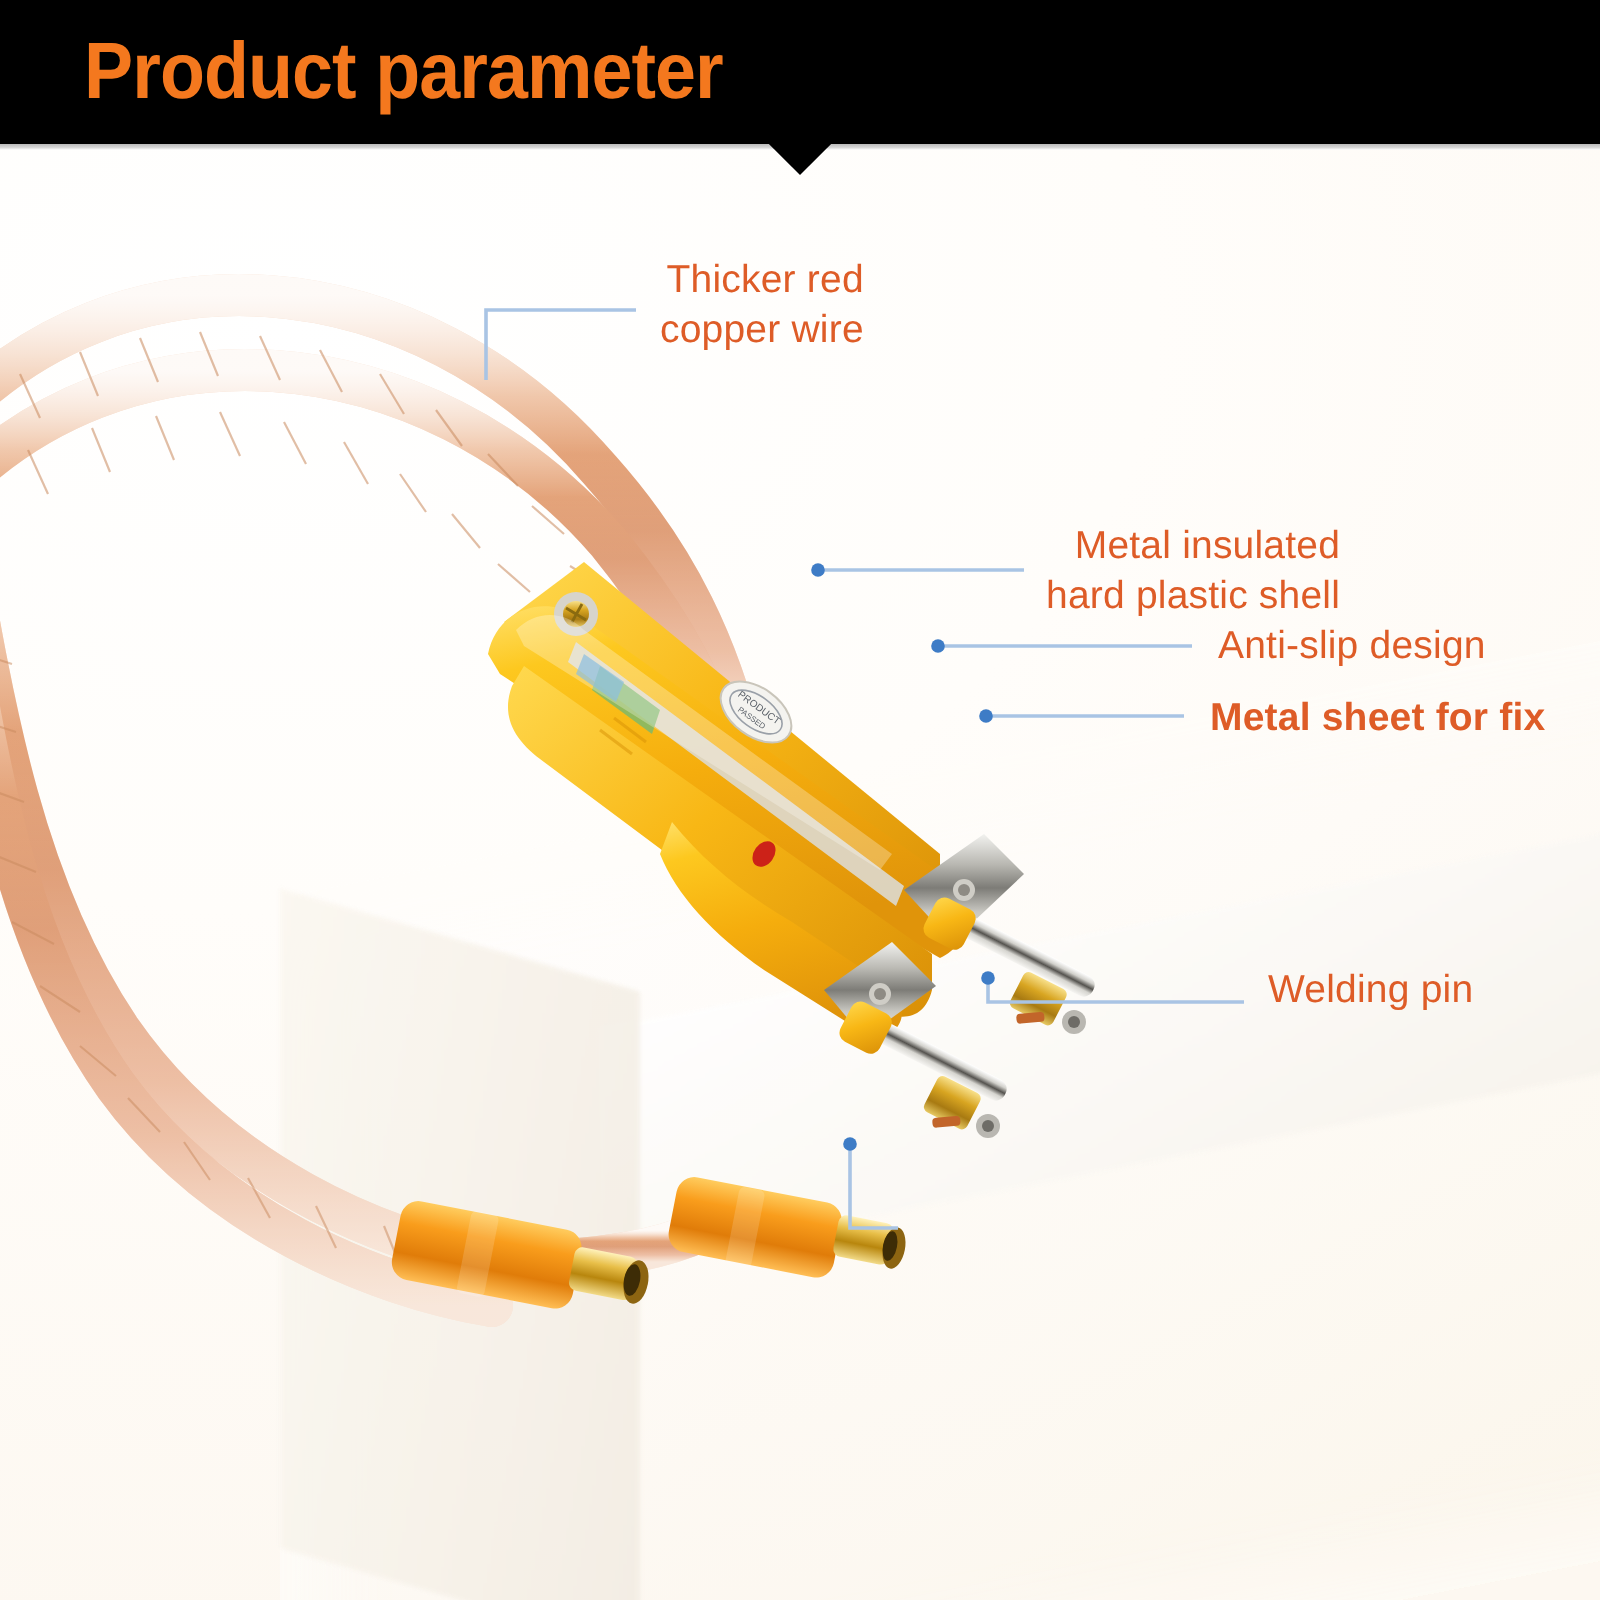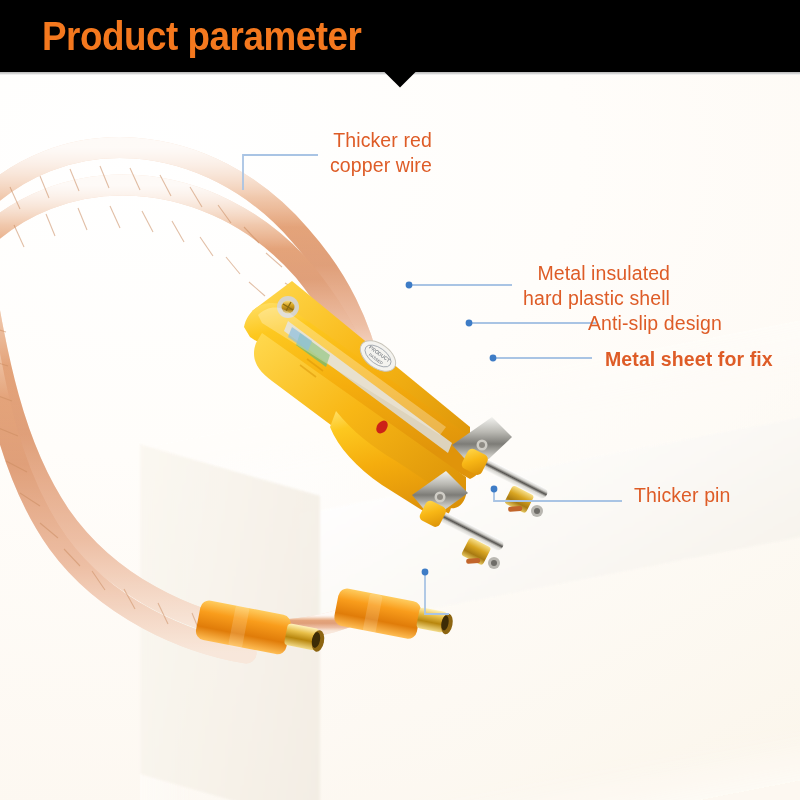--- a/index.html
+++ b/index.html
@@ -360,21 +360,21 @@
         <circle cx="425" cy="572" r="3.4"></circle>
       </g>
     </svg>
 
     <div class="callout-label" style="left:330px; top:128px;">Thicker red
 copper wire</div>
 
     <div class="callout-label" style="left:523px; top:261px;">Metal insulated
 hard plastic shell</div>
 
-    <div class="callout-label" style="left:588px; top:311px;">Anti-slip design</div>
+    <div class="callout-label" style="left:609px; top:311px;">Anti-slip design</div>
 
     <div class="callout-label" style="left:605px; top:347px;font-weight:bold;">Metal sheet for fix</div>
 
-    <div class="callout-label" style="left:634px; top:483px;">Thicker pin</div>
+    <div class="callout-label" style="left:634px; top:483px;">Welding pin</div>
 
   </div>
 
 </div>
 
 </body></html>

